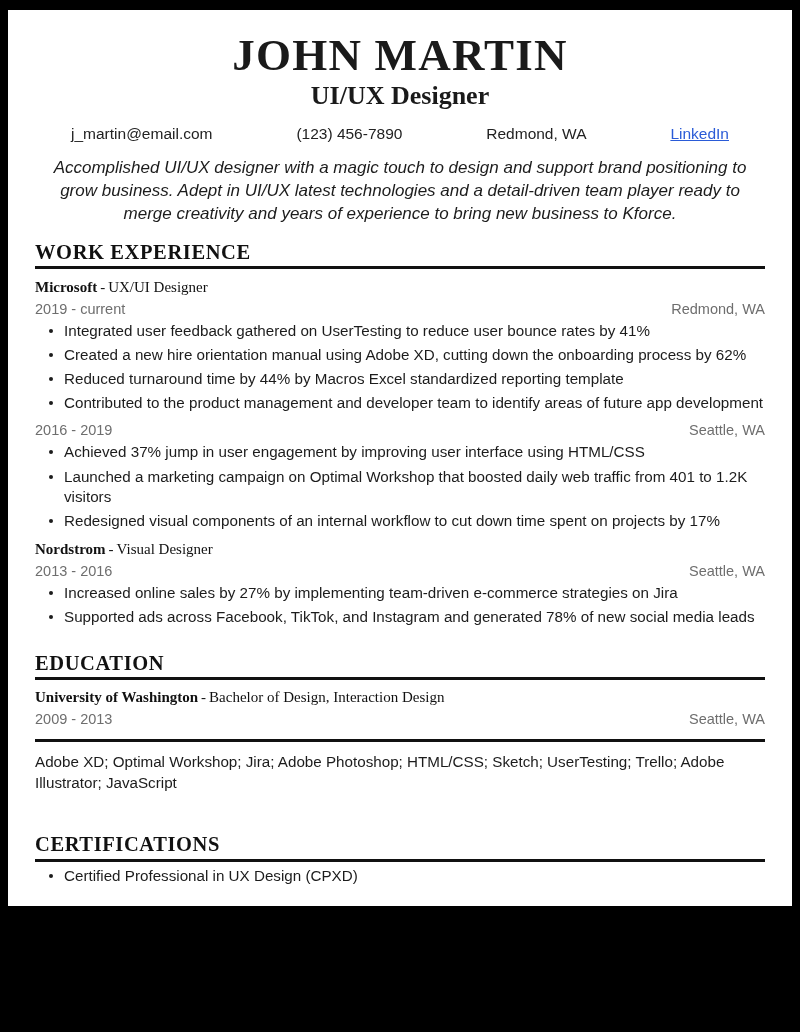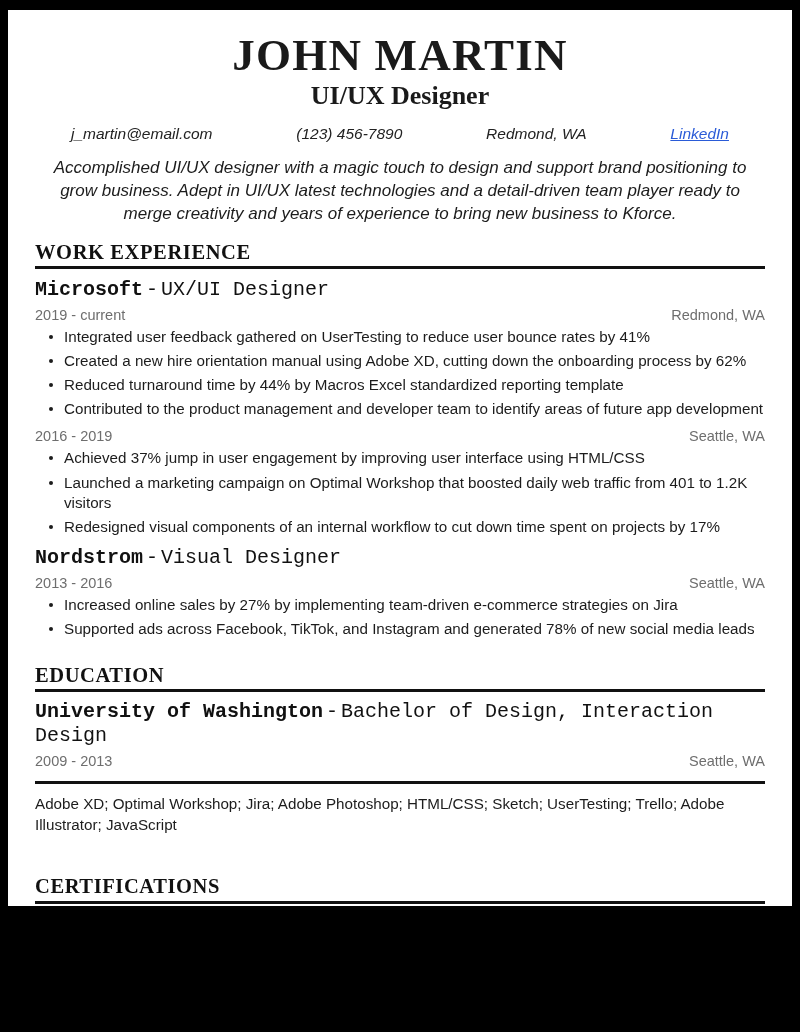--- a/index.html
+++ b/index.html
@@ -47,21 +47,20 @@
     color: #1a1a1a;
     margin: 3px 0 0 0;
   }
   .contact {
     display: flex;
     justify-content: space-between;
     align-items: flex-start;
     margin: 14px 36px 0 36px;
     font-size: 15.5px;
     color: #222222;
-    font-style: italic;
   }
   .contact .link {
     color: #2a5bd7;
     text-decoration: underline;
   }
 
   
   .summary {
     margin: 14px 8px 0 8px;
     font-style: italic;
@@ -83,22 +82,22 @@
   }
   .rule {
     border: 0;
     border-top: 3px solid #111111;
     margin: 2px 0 0 0;
   }
 
   
   .job { margin-top: 9px; }
   .job-head {
-    font-family: Liberation Mono, monospace;
-    font-size: 20px;
+    font-family: Liberation Serif, serif;
+    font-size: 15px;
     color: #111111;
     line-height: 1.2;
   }
   .job-head .company { font-weight: bold; }
   .job-head .dash { font-weight: normal; padding: 0 3px; }
   .job-head .title { font-weight: normal; }
 
   .meta {
     display: flex;
     justify-content: space-between;

